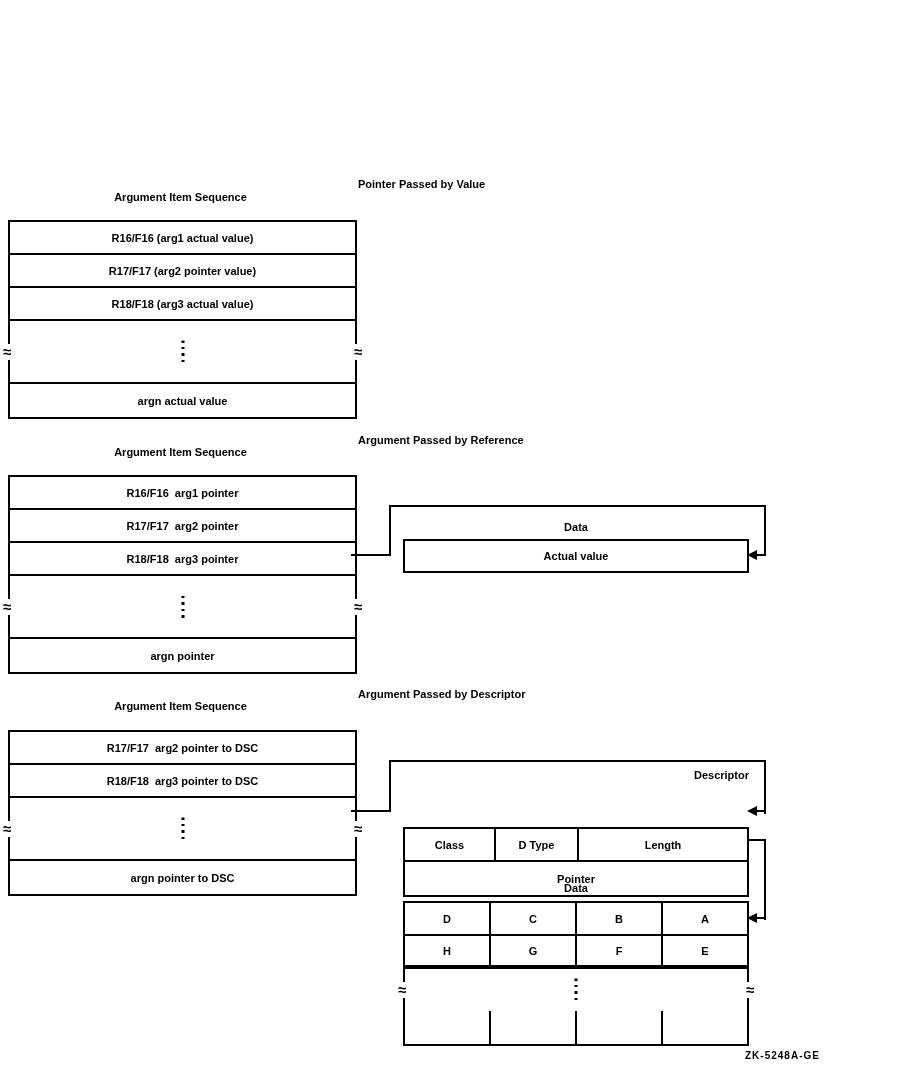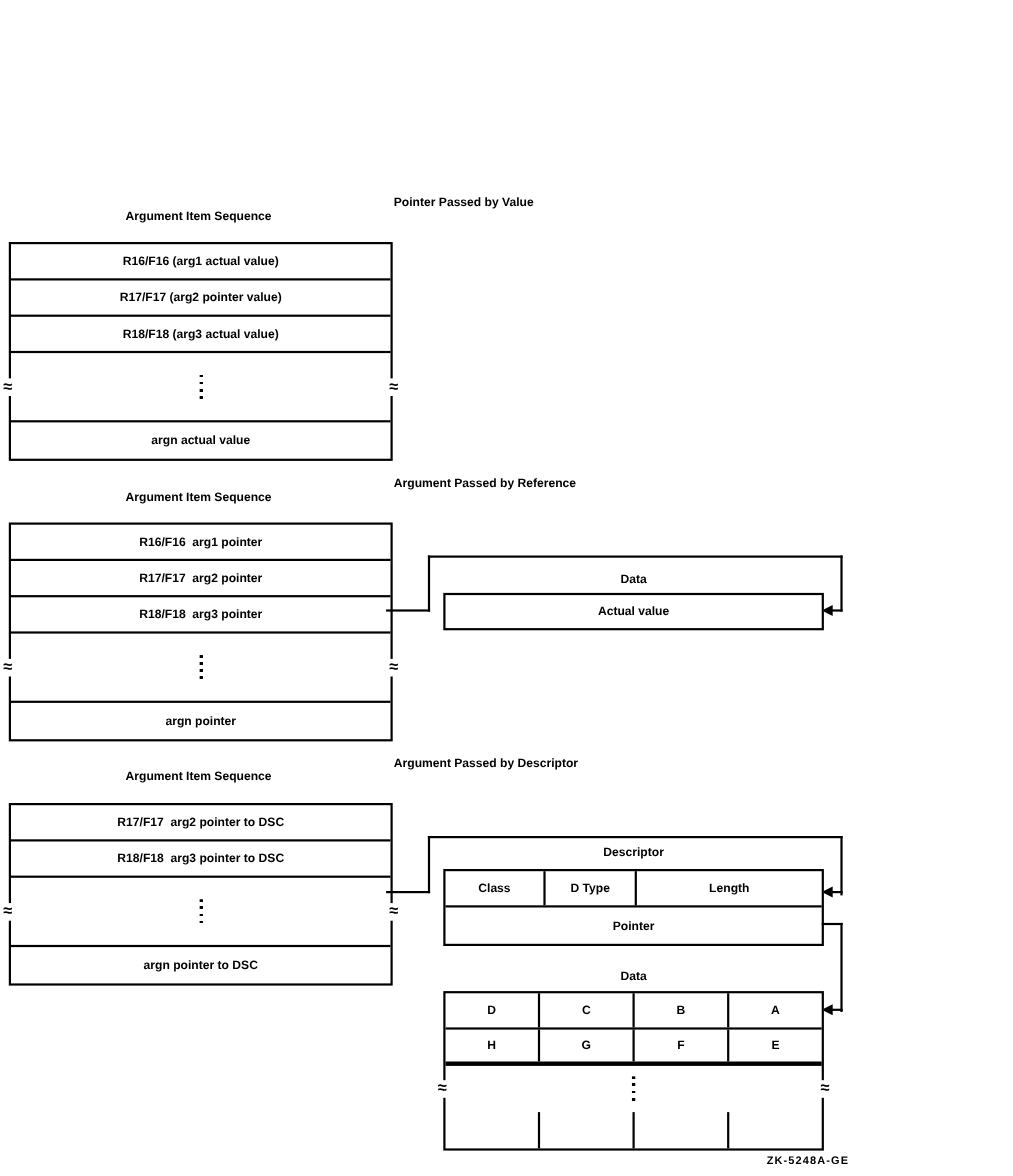--- a/index.html
+++ b/index.html
@@ -70,21 +70,21 @@
     font-size:15px;line-height:15px;text-align:center;font-weight:bold;
   }
   .brk.l{left:-11px;top:50%;margin-top:-8px;}
   .brk.r{right:-11px;top:50%;margin-top:-8px;}
   
   .vdots{
     position:absolute;left:50%;top:50%;transform:translate(-50%,-50%);
     width:3px;height:23px;
     background:repeating-linear-gradient(to bottom,#000 0 2.5px,transparent 2.5px 6.5px);
   }
-  .caption{position:absolute;font-size:10px;letter-spacing:1px;white-space:pre;}
+  .caption{position:absolute;font-size:10px;letter-spacing:1px;white-space:pre;margin-left:48px;}
 </style>
 </head>
 <body>
 
 <div id="canvas">
 
   <div class="lbl" style="left:358px;top:178px;">Pointer Passed by Value</div>
   <div class="center-lbl" style="left:8px;width:345px;top:191px;">Argument Item Sequence</div>
 
   <div class="arg-table" style="left:8px;top:220px;">
@@ -162,22 +162,22 @@
       </div>
   </div>
 
   <div class="hl" style="left:351px;top:810px;width:40px;"></div>
   <div class="vl" style="left:389px;top:760px;height:52px;"></div>
   <div class="hl" style="left:389px;top:760px;width:377px;"></div>
   <div class="vl" style="left:764px;top:760px;height:54px;"></div>
   <div class="hl" style="left:756px;top:810px;width:10px;"></div>
   <div class="arrow-left" style="left:747px;top:806px;"></div>
 
-  <div class="center-lbl" style="left:403px;width:346px;top:769px;">Descriptor</div>
-  <div class="desc-box" style="left:403px;top:790px;">
+  <div class="center-lbl" style="left:403px;width:346px;top:769px;text-align:right;">Descriptor</div>
+  <div class="desc-box" style="left:403px;top:827px;">
     <div class="desc-row top">
       <div class="desc-cell c1">
         <span>Class</span>
         </div>
       <div class="desc-cell c2">
         <span>D Type</span>
         </div>
       <div class="desc-cell c3">
         <span>Length</span>
         </div>

